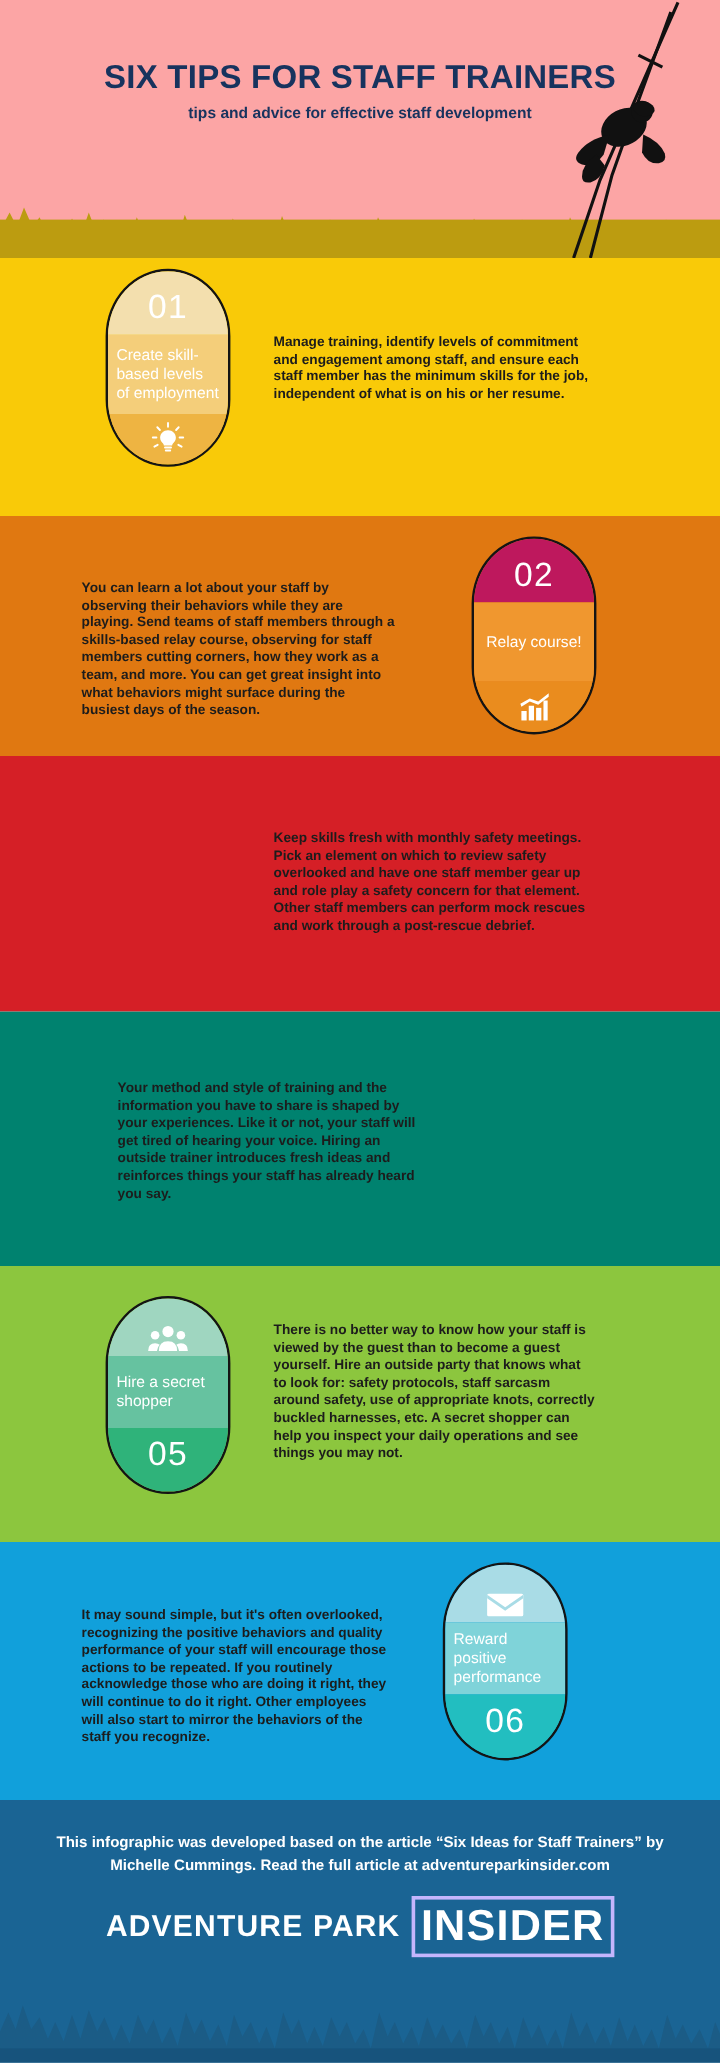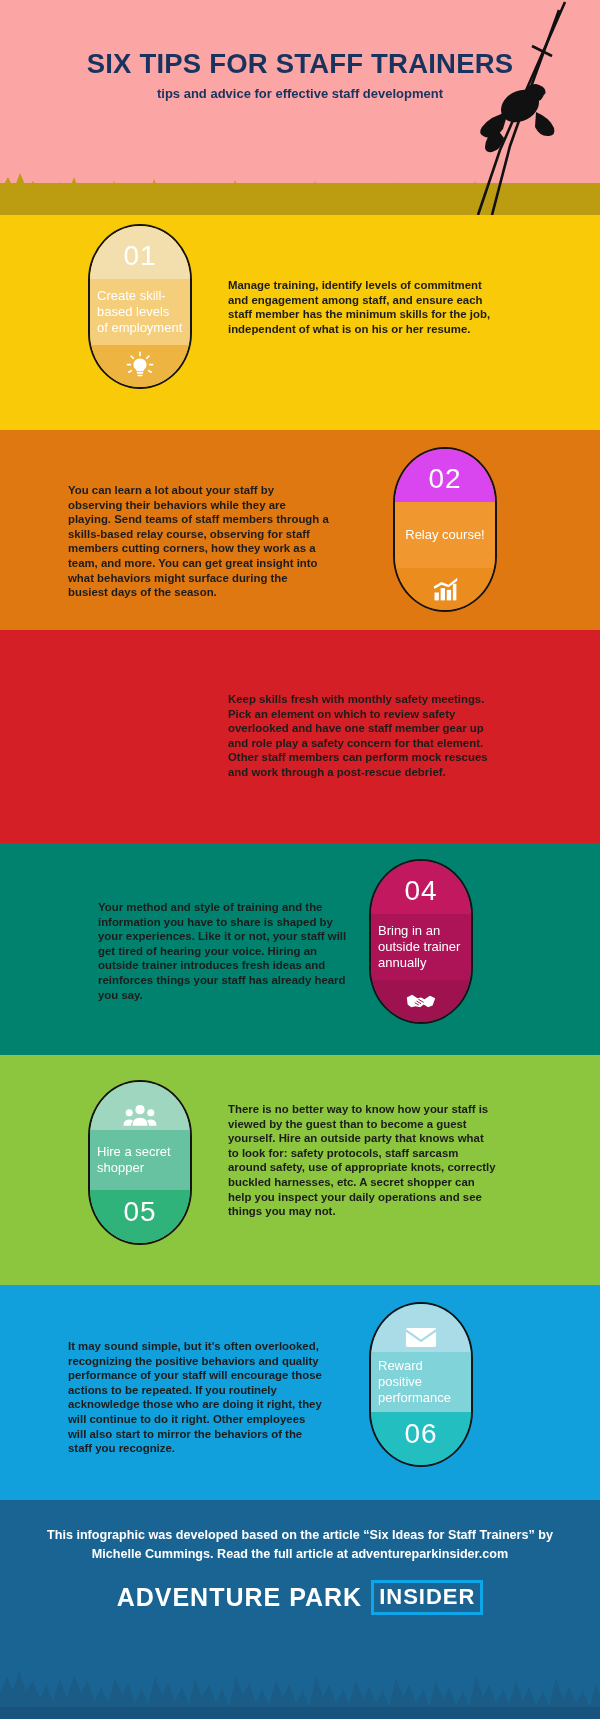--- a/index.html
+++ b/index.html
@@ -62,22 +62,22 @@
     font-size:12.6px; line-height:19px; font-weight:bold; color:#ffffff; padding:0 22px;
   }
   .logo { position:absolute; left:0; top:80px; width:600px; text-align:center; }
   .logo .word {
     font-size:25px; font-weight:bold; letter-spacing:1px;
     color:#ffffff; font-family:"Liberation Sans", sans-serif;
     display:inline-block; vertical-align:middle;
   }
   .logo .boxed {
     display:inline-block; vertical-align:middle; margin-left:9px;
-    border:3px solid #0ea5e9; padding:1px 5px 2px 5px;
-    font-size:22px; font-weight:bold; letter-spacing:1px; color:#ffffff;
+    border:3px solid #c4b5fd; padding:1px 5px 2px 5px;
+    font-size:36px; font-weight:bold; letter-spacing:1px; color:#ffffff;
   }
   .footer .treeline2 { position:absolute; left:0; bottom:0; width:600px; height:92px; }
   .footer .baseband { position:absolute; left:0; bottom:0; width:600px; height:12px; background:#17537c; }
 </style>
 </head>
 <body>
 
 <div class="page">
 
   <div class="header">
@@ -127,54 +127,40 @@
             <line x1="28.1" y1="22.6" x2="25.2" y2="21"></line>
           </g>
         </svg>
       </div>
     </div>
     <div class="sec-text right" style="top:63px;width:268px;">Manage training, identify levels of commitment and engagement among staff, and ensure each staff member has the minimum skills for the job, independent of what is on his or her resume.</div>
   </div>
 
   <div class="section" style="height:200px;background:#e07811;">
     <div class="pill" style="left:393px;top:17px;">
-      <div class="seg num" style="background:#d946ef;">02</div>
+      <div class="seg num" style="background:#be185d;">02</div>
       <div class="seg lbl" style="background:#f0972f;">Relay course!</div>
       <div class="seg ico" style="background:#ea8c1e;">
         <svg width="28" height="28" viewBox="0 0 32 32" fill="#ffffff">
           <rect x="4" y="20" width="5" height="9"></rect>
           <rect x="11" y="15" width="5" height="14"></rect>
           <rect x="18" y="17" width="5" height="12"></rect>
           <rect x="25" y="10" width="4" height="19"></rect>
           <path d="M3 13 L12 8 L20 11 L30 3 L30 6.5 L20 14 L12 11 L4 16 Z"></path>
         </svg>
       </div>
     </div>
     <div class="sec-text left" style="top:53px;width:262px;">You can learn a lot about your staff by observing their behaviors while they are playing. Send teams of staff members through a skills-based relay course, observing for staff members cutting corners, how they work as a team, and more. You can get great insight into what behaviors might surface during the busiest days of the season.</div>
   </div>
 
   <div class="section" style="height:213px;background:#d51f26;">
     <div class="sec-text right" style="top:62px;width:262px;">Keep skills fresh with monthly safety meetings. Pick an element on which to review safety overlooked and have one staff member gear up and role play a safety concern for that element. Other staff members can perform mock rescues and work through a post-rescue debrief.</div>
   </div>
 
   <div class="section" style="height:212px;background:#00826f;">
-    <div class="pill" style="left:369px;top:16px;">
-      <div class="seg num" style="background:#c2185f;">04</div>
-      <div class="seg lbl" style="background:#ad1457;">Bring in an outside trainer annually</div>
-      <div class="seg ico" style="background:#9e1250;">
-        <svg width="32" height="26" viewBox="0 0 36 26" fill="#ffffff">
-          <path d="M2 9 L8 6 L14 10 L18 9 L22 11 L28 7 L34 10 L31 18 L26 20 L21 17 L17 20 L12 19 L7 20 L3 17 Z"></path>
-          <g stroke="#9e1250" stroke-width="1.1" fill="none">
-            <path d="M13 13 L18 16"></path>
-              <path d="M15 11 L21 14.5"></path>
-              <path d="M11 15 L15.5 17.5"></path>
-          </g>
-        </svg>
-      </div>
-    </div>
     <div class="sec-text left" style="top:57px;left:98px;width:252px;">Your method and style of training and the information you have to share is shaped by your experiences. Like it or not, your staff will get tired of hearing your voice. Hiring an outside trainer introduces fresh ideas and reinforces things your staff has already heard you say.</div>
   </div>
 
   <div class="section" style="height:230px;background:#8cc63e;">
     <div class="pill inverted" style="left:88px;top:25px;">
       <div class="seg ico" style="background:#9fd6c0;">
         <svg width="34" height="24" viewBox="0 0 38 26" fill="#ffffff">
           <circle cx="19" cy="7" r="5.2"></circle>
           <path d="M10.5 25 q0 -9 8.5 -9 q8.5 0 8.5 9 Z"></path>
           <circle cx="7" cy="10.5" r="4"></circle>

